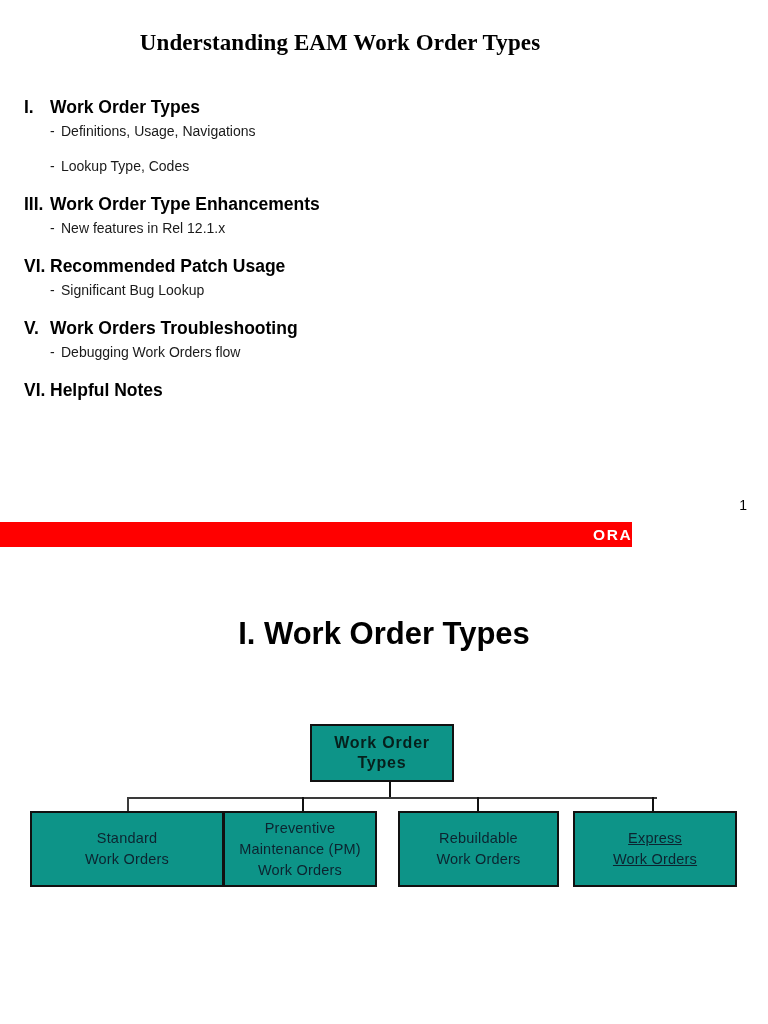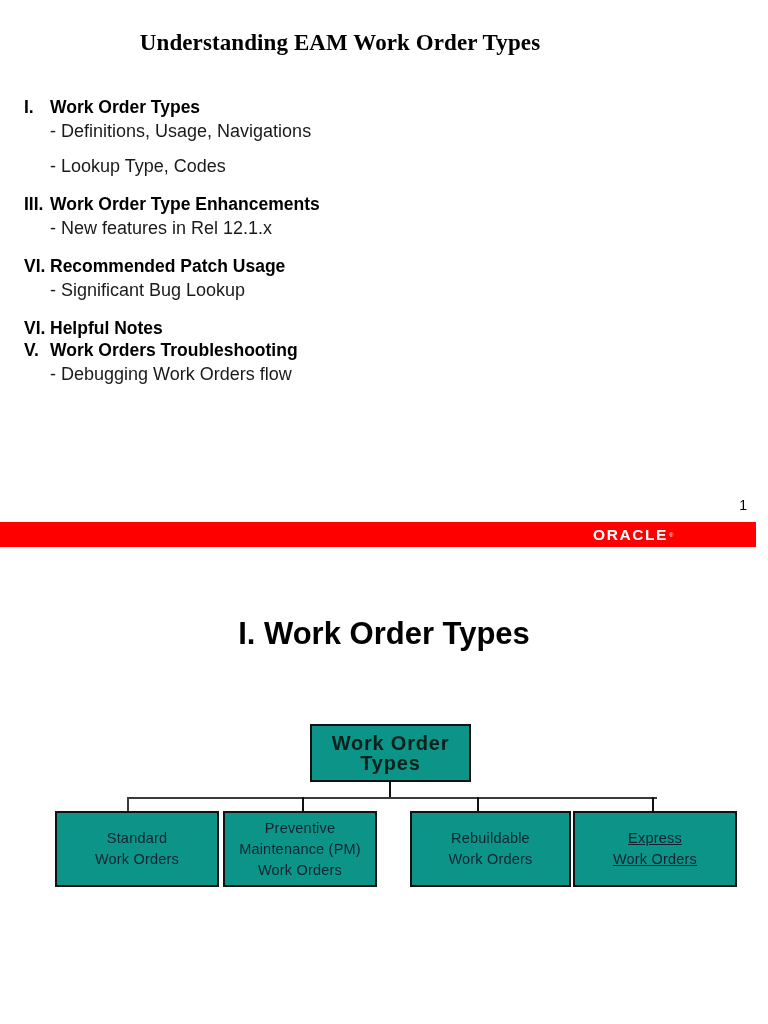--- a/index.html
+++ b/index.html
@@ -70,21 +70,21 @@
     min-width: 26px;
   }
   .agenda-heading-text { display: inline; }
 
   .agenda-sub {
     display: block;
     padding-left: 50px;
     margin-top: 5px;
     font-family: "Liberation Sans", sans-serif;
     font-weight: normal;
-    font-size: 18px;
+    font-size: 14px;
     line-height: 16px;
     color: #1a1a1a;
     white-space: nowrap;
   }
   .agenda-dash {
     display: inline-block;
     width: 11px;
     color: #1a1a1a;
   }
 
@@ -95,21 +95,21 @@
     font-family: "Liberation Sans", sans-serif;
     font-size: 14px;
     line-height: 18px;
     color: #000000;
   }
 
   #oracle-bar {
     position: absolute;
     left: 0;
     top: 522px;
-    width: 756px;
+    width: 632px;
     height: 25px;
     background: #ff0000;
   }
   #oracle-logo {
     position: absolute;
     left: 593px;
     top: 3px;
     height: 19px;
     display: flex;
     align-items: center;
@@ -171,43 +171,43 @@
     display: flex;
     align-items: center;
     justify-content: center;
     text-align: center;
     color: #0b1b28;
   }
 
   #node-root {
     left: 310px;
     top: 17px;
-    width: 161px;
+    width: 144px;
     height: 58px;
     font-family: "Liberation Sans", sans-serif;
     font-weight: bold;
-    font-size: 20px;
+    font-size: 16px;
     line-height: 20px;
     letter-spacing: 0.8px;
     color: #06201c;
   }
 
   .node-child {
     top: 104px;
     height: 76px;
     font-family: "Liberation Sans", sans-serif;
     font-weight: normal;
     font-size: 14.5px;
     line-height: 21px;
     letter-spacing: 0.2px;
     color: #0c2430;
   }
-  #node-standard    { left: 55px;  width: 164px; }
+  #node-standard    { left: 30px;  width: 194px; }
   #node-preventive  { left: 223px; width: 154px; }
-  #node-rebuildable { left: 398px; width: 161px; margin-left: 12px; }
+  #node-rebuildable { left: 398px; width: 161px; }
   #node-express     { left: 573px; width: 164px; text-decoration: underline; }
 
   .node-label { display: block; padding: 0 4px; }
 
   
   .connector { position: absolute; background: #111111; }
   #connector-root-stem {
     left: 389px; top: 75px; width: 2px; height: 16px;
   }
   #connector-bus {
@@ -257,32 +257,32 @@
 
     <div class="agenda-entry">
       <div class="agenda-heading">
         <span class="agenda-numeral">VI.</span><span class="agenda-heading-text">Recommended Patch Usage</span>
       </div>
       <div class="agenda-sub">
         <span class="agenda-dash">-</span><span>Significant Bug Lookup</span>
       </div>
     </div>
 
+    <div class="agenda-entry">
+      <div class="agenda-heading">
+        <span class="agenda-numeral">V.</span><span class="agenda-heading-text">Work Orders Troubleshooting</span>
+      </div>
+      <div class="agenda-sub">
+        <span class="agenda-dash">-</span><span>Debugging Work Orders flow</span>
+      </div>
+    </div>
+
     <div class="agenda-entry last">
       <div class="agenda-heading">
         <span class="agenda-numeral">VI.</span><span class="agenda-heading-text">Helpful Notes</span>
-      </div>
-    </div>
-
-    <div class="agenda-entry">
-      <div class="agenda-heading">
-        <span class="agenda-numeral">V.</span><span class="agenda-heading-text">Work Orders Troubleshooting</span>
-      </div>
-      <div class="agenda-sub">
-        <span class="agenda-dash">-</span><span>Debugging Work Orders flow</span>
       </div>
     </div>
 
   </div>
 
   <div id="page-number-one">1</div>
 
   <div id="oracle-bar">
     <div id="oracle-logo">
       <span id="oracle-wordmark">ORACLE</span>

